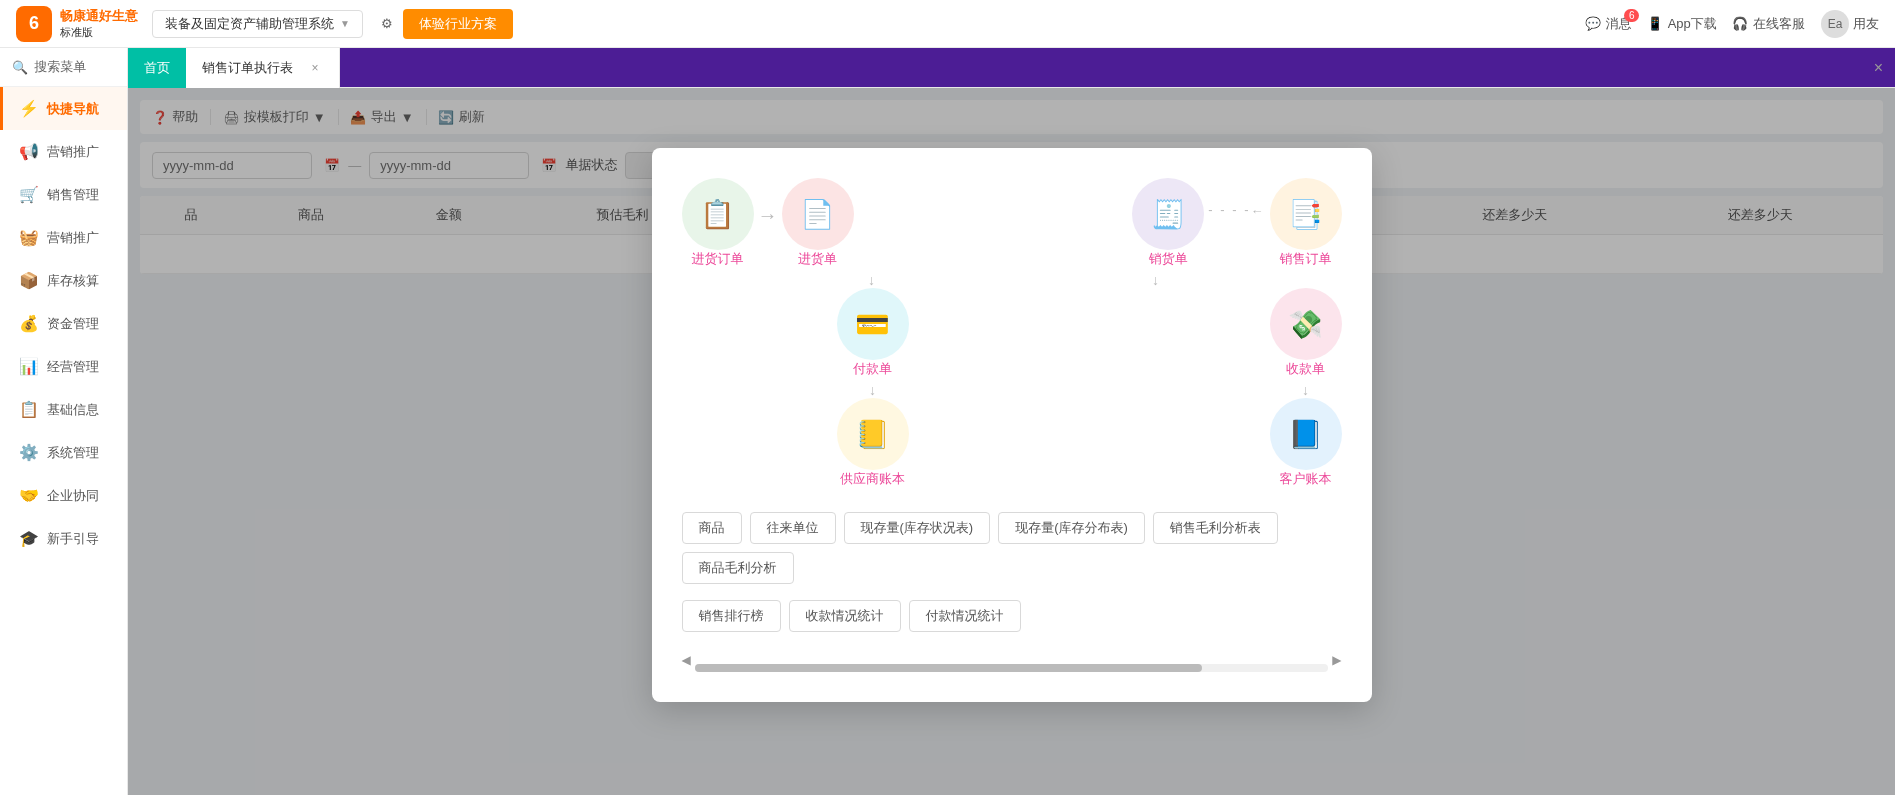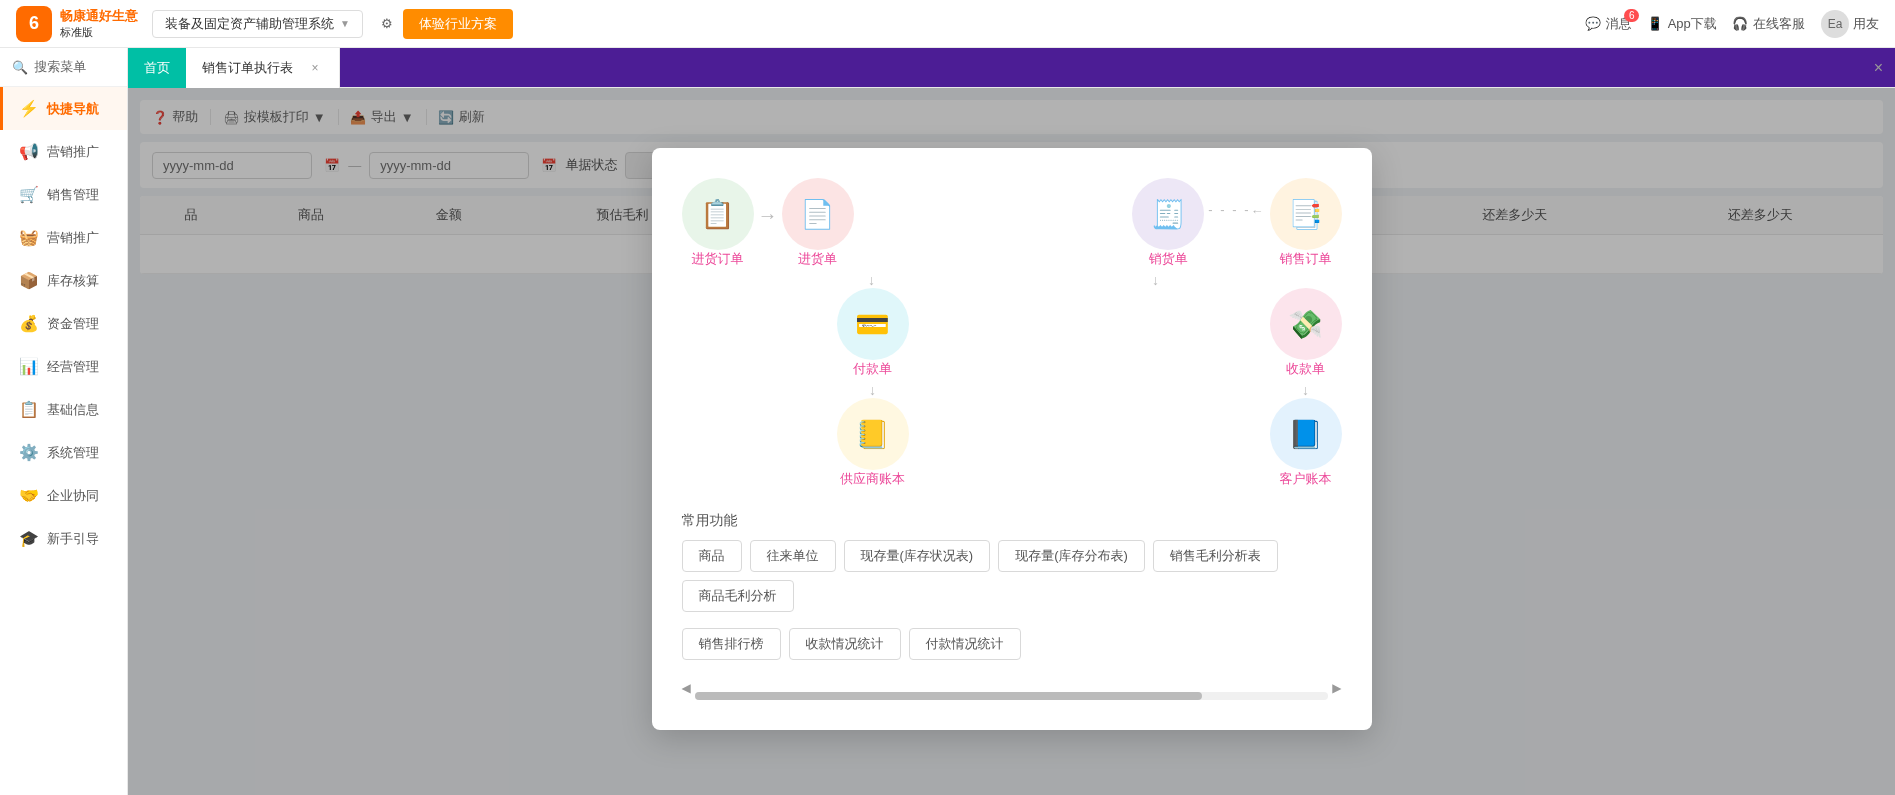--- a/index.html
+++ b/index.html
@@ -333,21 +333,20 @@
                 </div>
                 <div style="flex:1;"></div>
                 <div class="flow-col">
                   <div class="flow-circle blue">📘</div>
                   <div class="flow-label">客户账本</div>
                 </div>
               </div>
             </div>
 
             <div class="common-section">
-              <div class="common-title">常用功能</div>
               <div class="common-btns" id="common-btns-row1">
                   <button class="common-btn">商品</button>
                   <button class="common-btn">往来单位</button>
                   <button class="common-btn">现存量(库存状况表)</button>
                   <button class="common-btn">现存量(库存分布表)</button>
                   <button class="common-btn">销售毛利分析表</button>
                   <button class="common-btn">商品毛利分析</button>
                   <div style="width: 100%; height: 0px;"></div>
                   <button class="common-btn">销售排行榜</button>
                   <button class="common-btn">收款情况统计</button>

